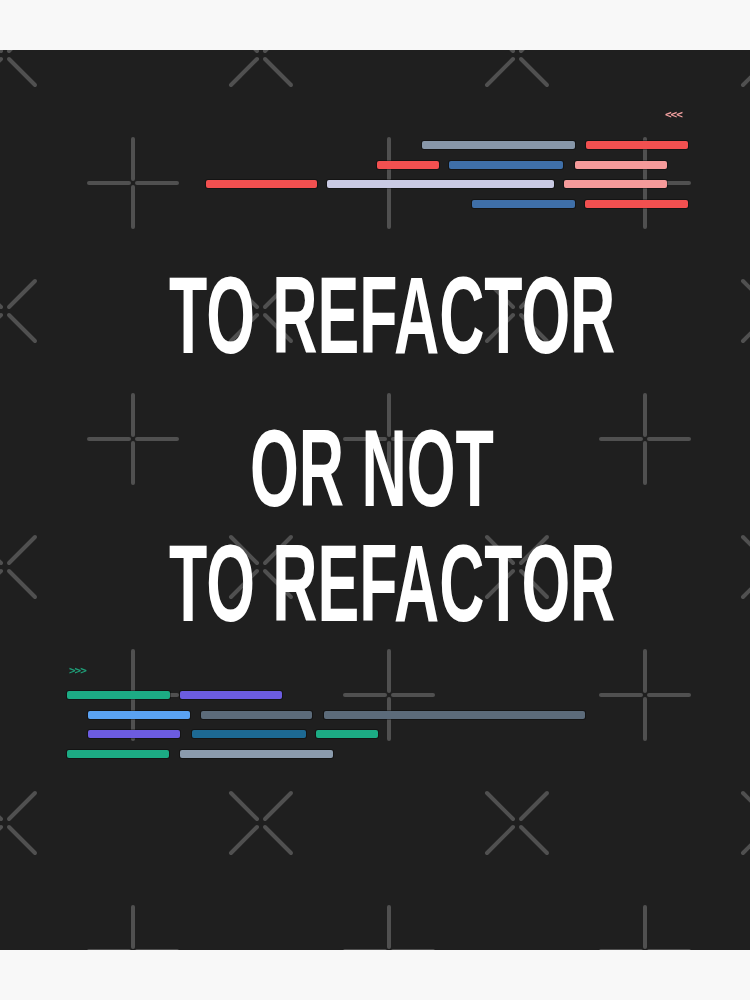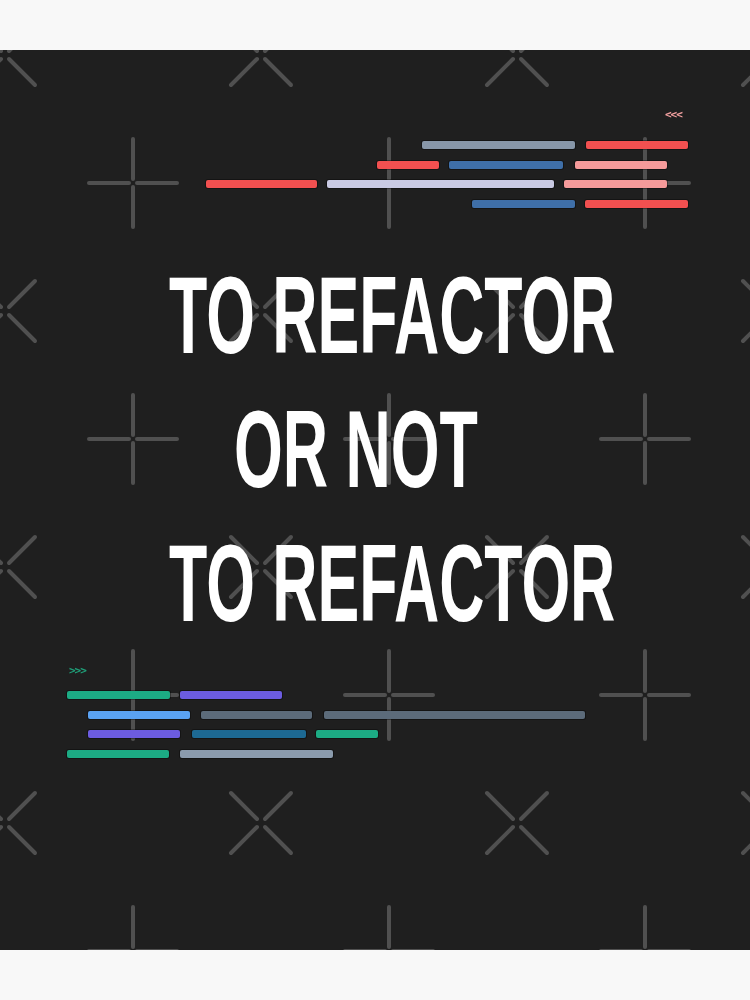--- a/index.html
+++ b/index.html
@@ -331,21 +331,21 @@
       <div class="bar" style="left: 327px; top: 130px; width: 227px; background: rgb(201, 202, 227);"></div>
       <div class="bar" style="left: 564px; top: 130px; width: 103px; background: rgb(245, 154, 154);"></div>
       <div class="bar" style="left: 472px; top: 150px; width: 103px; background: rgb(63, 111, 168);"></div>
       <div class="bar" style="left: 585px; top: 150px; width: 103px; background: rgb(242, 80, 80);"></div>
     </div>
 
   <div class="headline">
     <div class="headline-line" style="top:210px;">
       <span style="transform: scaleX(0.569);">TO REFACTOR</span>
     </div>
-    <div class="headline-line" style="top:344px;">
+    <div class="headline-line" style="top:363px;padding-left:16px;">
       <span style="transform: scaleX(0.57);">OR NOT</span>
     </div>
     <div class="headline-line" style="top:478px;">
       <span style="transform: scaleX(0.569);">TO REFACTOR</span>
     </div>
   </div>
 
   <div id="bottom-block">
     <div class="prompt" id="bottom-prompt" style="left: 69px; top: 615px; color: rgb(31, 158, 120);">&gt;&gt;&gt;</div>
   <div class="bar" style="left: 67px; top: 641px; width: 103px; background: rgb(28, 171, 132);"></div>

